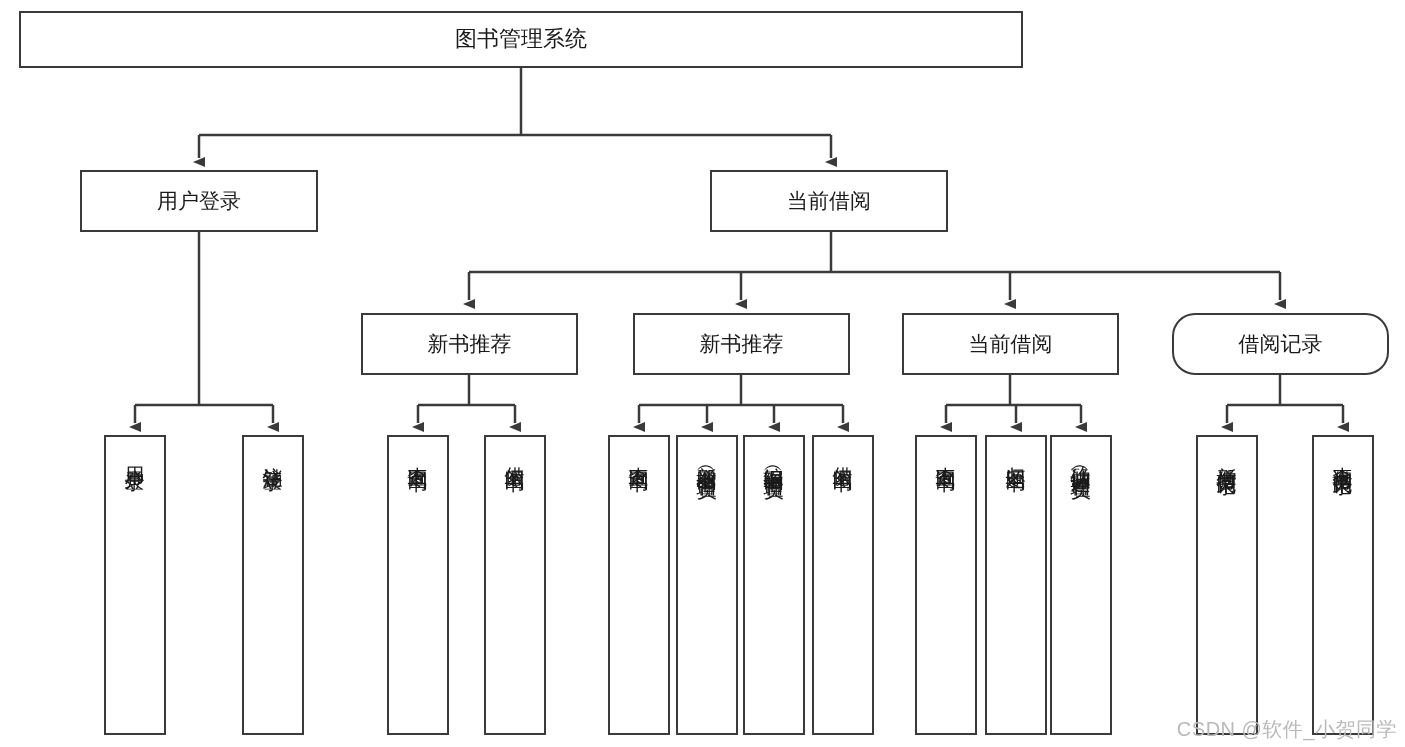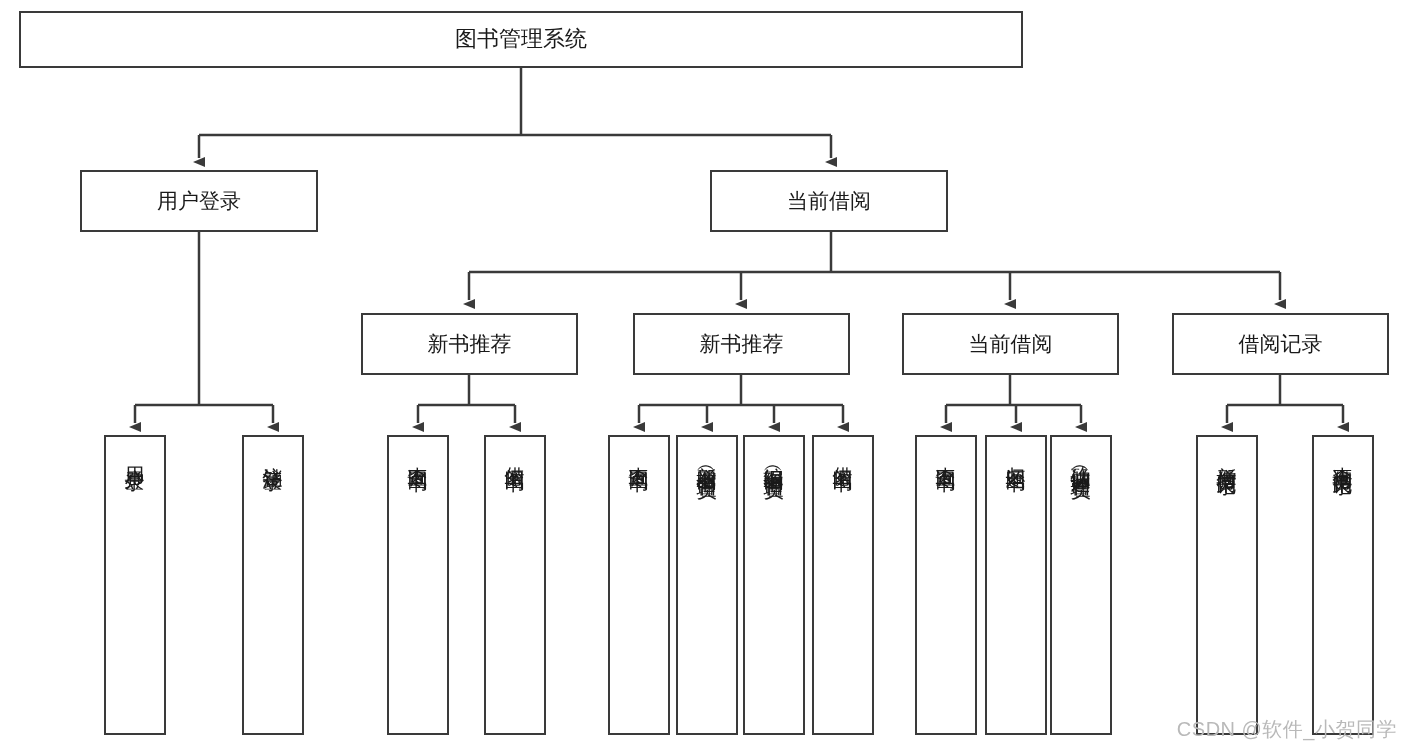--- a/index.html
+++ b/index.html
@@ -140,21 +140,21 @@
 
   <div class="node h-node" style="left:361px; top:313px; width:217px; height:62px;">
     <span class="node-label">新书推荐</span>
   </div>
   <div class="node h-node" style="left:633px; top:313px; width:217px; height:62px;">
     <span class="node-label">新书推荐</span>
   </div>
   <div class="node h-node" style="left:902px; top:313px; width:217px; height:62px;">
     <span class="node-label">当前借阅</span>
   </div>
-  <div class="node h-node" style="left:1172px; top:313px; width:217px; height:62px;">
+  <div class="node h-node" style="left:1172px; top:313px; width:217px; height:62px;border-radius:23px;">
     <span class="node-label">借阅记录</span>
   </div>
 
   <div class="node v-node" style="left:104px; top:435px; width:62px; height:300px;">
     <span class="node-label">用户登录</span>
   </div>
   <div class="node v-node" style="left:242px; top:435px; width:62px; height:300px;">
     <span class="node-label">注销登录</span>
   </div>
 

